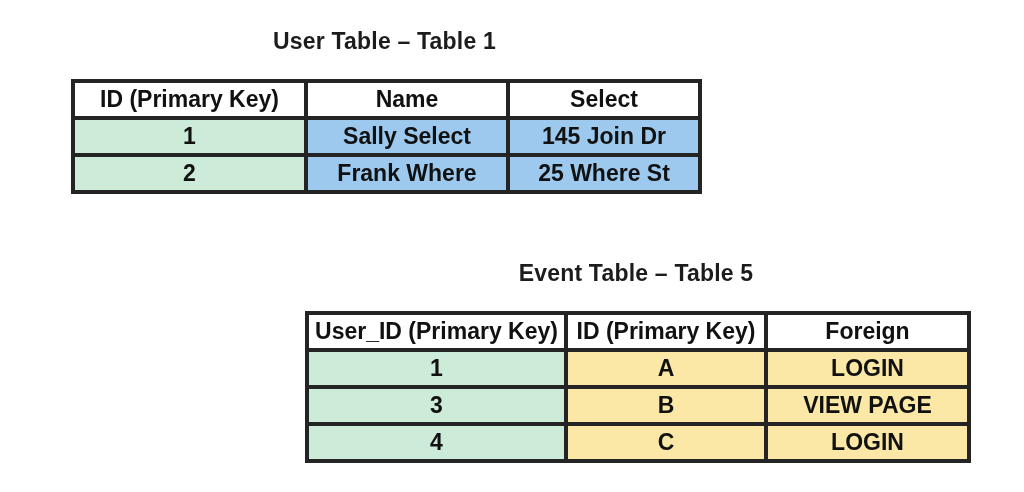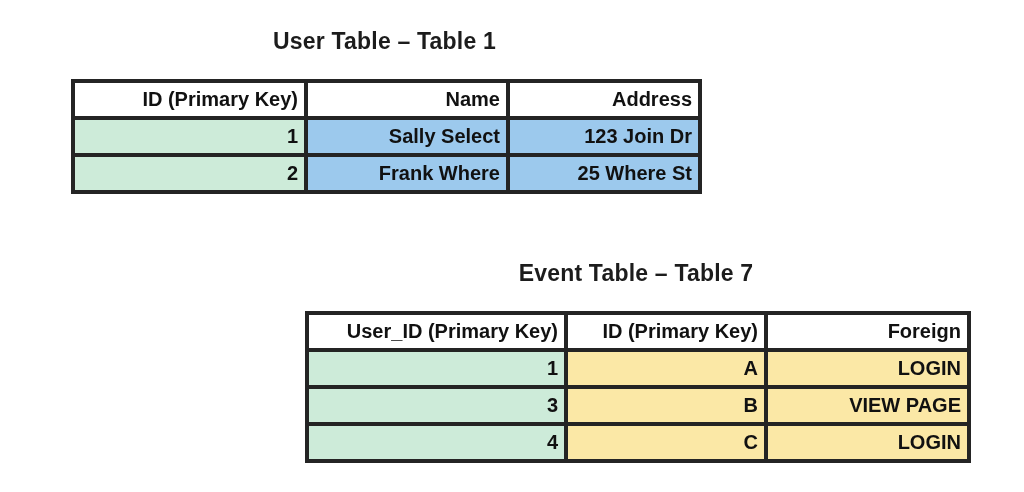--- a/index.html
+++ b/index.html
@@ -39,24 +39,24 @@
     letter-spacing: 0.2px;
   }
   table.data-table {
     border-collapse: collapse;
     table-layout: fixed;
     width: 100%;
   }
   table.data-table td,
   table.data-table th {
     border: 4px solid var(--border, #242424);
-    text-align: right;
+    text-align: center;
     vertical-align: middle;
     font-weight: 700;
-    font-size: 20px;
+    font-size: 23px;
     color: #111111;
     height: 33px;
     padding: 0 6px;
     overflow: hidden;
     white-space: nowrap;
   }
   .cell-header { background: var(--header_bg, #ffffff); }
   .cell-green  { background: var(--green, #cdebd9); }
   .cell-blue   { background: var(--blue, #9cc9ed); }
   .cell-yellow { background: var(--yellow, #fbe8a6); }
@@ -71,38 +71,38 @@
     <table class="data-table">
       <colgroup>
         <col style="width:233px">
         <col style="width:202px">
         <col style="width:192px">
       </colgroup>
       <tbody>
         <tr>
           <th class="cell-header">ID (Primary Key)</th>
           <th class="cell-header">Name</th>
-          <th class="cell-header">Address</th>
+          <th class="cell-header">Select</th>
         </tr>
         <tr>
           <td class="cell-green">1</td>
           <td class="cell-blue">Sally Select</td>
-          <td class="cell-blue">123 Join Dr</td>
+          <td class="cell-blue">145 Join Dr</td>
         </tr>
         <tr>
           <td class="cell-green">2</td>
           <td class="cell-blue">Frank Where</td>
           <td class="cell-blue">25 Where St</td>
         </tr>
       </tbody>
     </table>
   </div>
 
   <div class="table-block" id="block-event">
-    <div class="tbl-title">Event Table – Table 7</div>
+    <div class="tbl-title">Event Table – Table 5</div>
     <table class="data-table">
       <colgroup>
         <col style="width:259px">
         <col style="width:200px">
         <col style="width:203px">
       </colgroup>
       <tbody>
         <tr>
           <th class="cell-header">User_ID (Primary Key)</th>
           <th class="cell-header">ID (Primary Key)</th>

